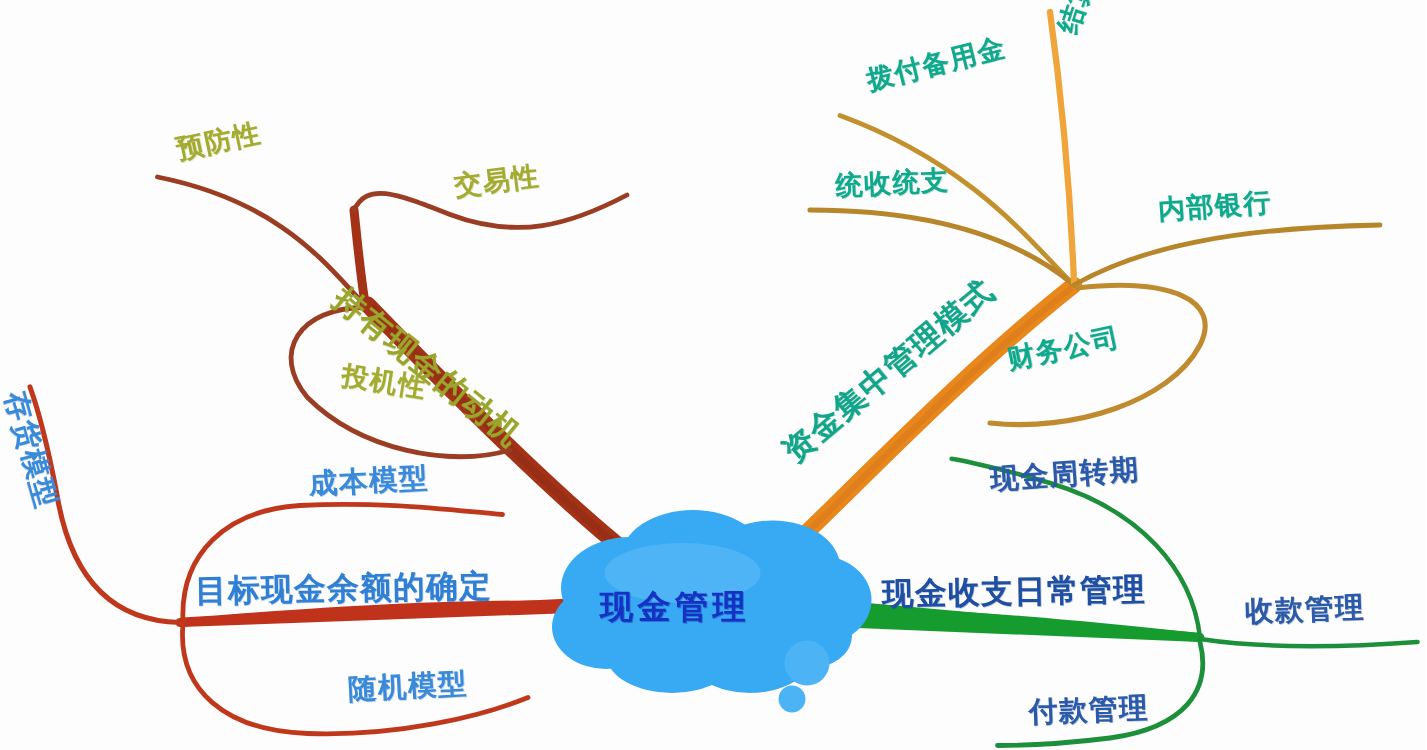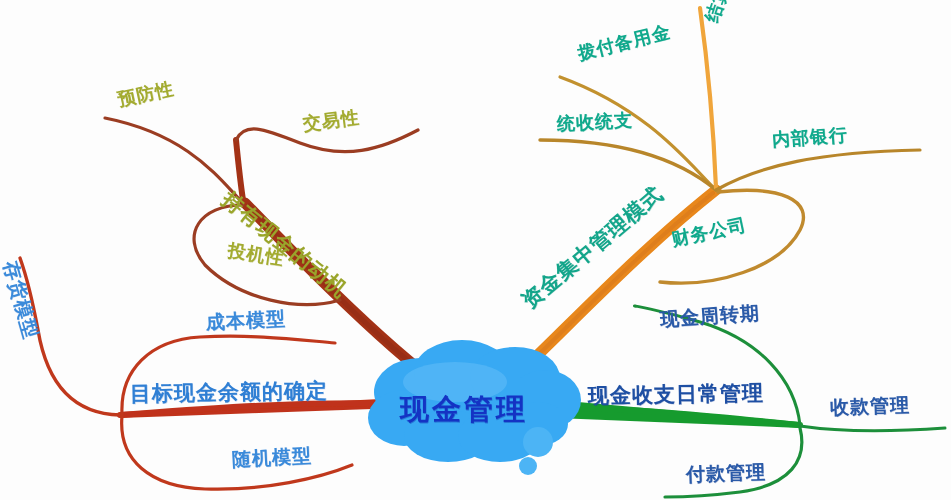--- a/index.html
+++ b/index.html
@@ -66,21 +66,21 @@
     color: #1e4fa3;
     text-shadow: 0.5px 0.5px 0 rgba(20,60,150,0.3);
   }
   .lbl-sub-daily {
     font-size: 19px;
     color: #2a5aa8;
     text-shadow: 0.5px 0.5px 0 rgba(20,60,150,0.3);
   }
   .center-text {
     position: absolute;
-    font-size: 29px;
+    font-size: 22px;
     font-weight: bold;
     color: #1433c4;
     letter-spacing: 3px;
     text-shadow: 0.6px 0.6px 0 rgba(10,30,160,0.35);
   }
 </style>
 </head>
 <body>
 
 <div id="canvas">

